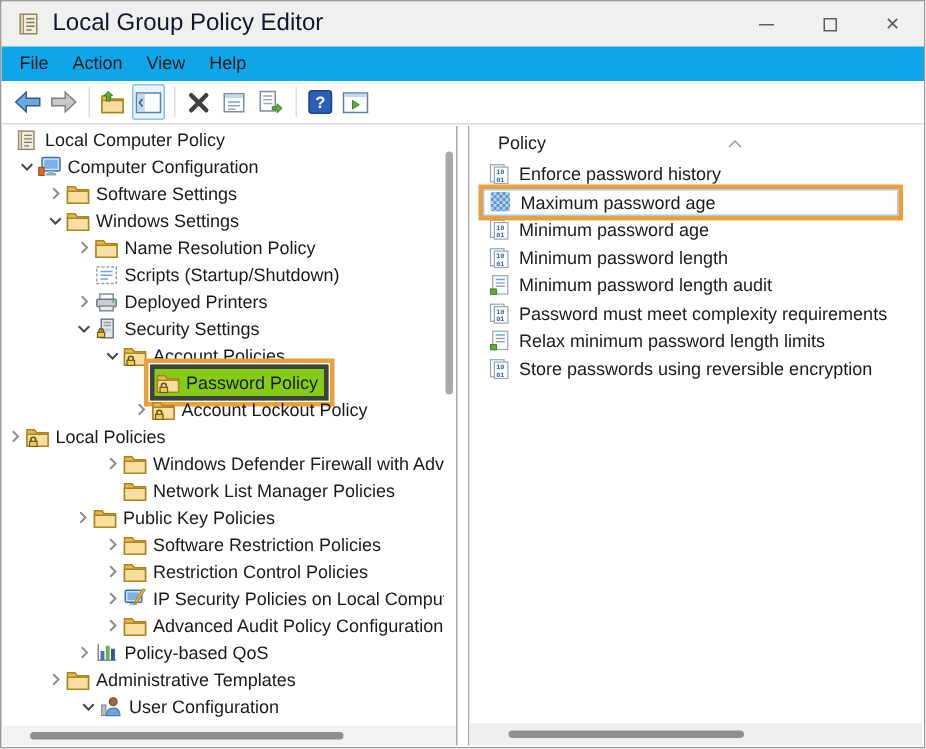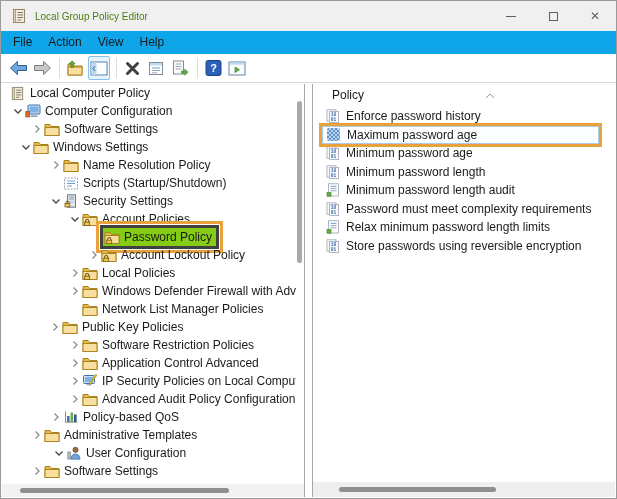--- a/index.html
+++ b/index.html
@@ -5,21 +5,21 @@
   html,body{margin:0;padding:0;background:#fff;}
   *{box-sizing:border-box;}
   .window{
     position:relative;width:617px;height:499px;background:#fff;
     border:1px solid #9b9b9b;overflow:hidden;
     font-family:"Liberation Sans","DejaVu Sans",sans-serif;font-size:12px;color:#1a1a1a;
   }
   
   .titlebar{height:30px;background:#f0f0f0;display:flex;align-items:center;}
   .app-icon{margin-left:10px;margin-right:8px;display:flex;}
-  .title-text{color:#4d7c0f;font-size:10px;}
+  .title-text{color:#0f172a;font-size:16px;}
   .tb-controls{margin-left:auto;display:flex;height:30px;}
   .ctl{width:42px;height:30px;display:flex;align-items:center;justify-content:center;color:#5f5f5f;}
   .ctl-min-glyph{width:10px;height:1px;background:#5f5f5f;}
   .ctl-max-glyph{width:9px;height:9px;border:1px solid #5f5f5f;}
   .ctl-close-glyph{font-size:12px;line-height:1;color:#5f5f5f;}
   
   .menubar{height:23px;background:#0ea5e9;display:flex;align-items:center;padding-left:4px;}
   .menu-item{padding:0 8px;height:23px;line-height:23px;}
   
   .toolbar{height:29px;background:#fff;display:flex;align-items:center;padding-left:6px;border-bottom:1px solid #d9d9d9;}
@@ -211,21 +211,21 @@
             <span class="inner">
               <span class="ticon">
                 <svg width="16" height="13" viewBox="0 0 16 13">
                   <path d="M1 1.5 h5 l1.5 2 H15 v9 H1 z" fill="#e9b948" stroke="#ac841f"></path>
                   <rect x="1" y="4.5" width="14" height="8" fill="#f9df9f" stroke="#ac841f"></rect>
                 </svg>
               </span>
               <span class="tlabel">Software Settings</span>
             </span>
           </div>
-          <div class="tree-row" style="padding-left: 16px;">
+          <div class="tree-row" style="padding-left: 27px;">
             <span class="chev">
               <svg width="12" height="12" viewBox="0 0 12 12">
                 <path d="M2.5 4.5 L6 8 L9.5 4.5" fill="none" stroke="#454545" stroke-width="1.3"></path>
               </svg>
             </span>
             <span class="inner">
               <span class="ticon">
                 <svg width="16" height="13" viewBox="0 0 16 13">
                   <path d="M1 1.5 h5 l1.5 2 H15 v9 H1 z" fill="#e9b948" stroke="#ac841f"></path>
                   <rect x="1" y="4.5" width="14" height="8" fill="#f9df9f" stroke="#ac841f"></rect>
@@ -255,20 +255,38 @@
             <span class="inner">
               <span class="ticon">
                 <svg width="16" height="13" viewBox="0 0 16 13">
                   <rect x="1.5" y="1" width="13" height="11" fill="#fff" stroke="#9aa0a6" stroke-dasharray="2 1.2"></rect>
                   <line x1="4" y1="4" x2="12" y2="4" stroke="#6fa3dc"></line>
                   <line x1="4" y1="6.5" x2="12" y2="6.5" stroke="#6fa3dc"></line>
                   <line x1="4" y1="9" x2="9" y2="9" stroke="#6fa3dc"></line>
                 </svg>
               </span>
               <span class="tlabel">Scripts (Startup/Shutdown)</span>
+            </span>
+          </div>
+          <div class="tree-row" style="padding-left: 46px;">
+            <span class="chev">
+              <svg width="12" height="12" viewBox="0 0 12 12">
+                <path d="M4.5 2.5 L8 6 L4.5 9.5" fill="none" stroke="#8c8c8c" stroke-width="1.3"></path>
+              </svg>
+            </span>
+            <span class="inner">
+              <span class="ticon">
+                <svg width="16" height="13" viewBox="0 0 16 13">
+                  <rect x="3.5" y="1" width="9" height="4" fill="#fafafa" stroke="#8a8a8a"></rect>
+                  <rect x="1.5" y="4.5" width="13" height="5" rx="1" fill="#c9cdd2" stroke="#6e7b8a"></rect>
+                  <rect x="3.5" y="9" width="9" height="3.2" fill="#e8eaec" stroke="#8a8a8a"></rect>
+                  <circle cx="12.5" cy="6" r="0.8" fill="#5fae3f"></circle>
+                </svg>
+              </span>
+              <span class="tlabel">Deployed Printers</span>
             </span>
           </div>
           <div class="tree-row" style="padding-left: 46px;">
             <span class="chev">
               <svg width="12" height="12" viewBox="0 0 12 12">
                 <path d="M2.5 4.5 L6 8 L9.5 4.5" fill="none" stroke="#454545" stroke-width="1.3"></path>
               </svg>
             </span>
             <span class="inner">
               <span class="ticon">
@@ -327,21 +345,21 @@
                 <svg width="16" height="13" viewBox="0 0 16 13">
                   <path d="M1 1.5 h5 l1.5 2 H15 v9 H1 z" fill="#e9b948" stroke="#ac841f"></path>
                   <rect x="1" y="4.5" width="14" height="8" fill="#f9df9f" stroke="#ac841f"></rect>
                   <path d="M3.6 9.3 v-1.2 a1.6 1.6 0 0 1 3.2 0 V9.3" fill="none" stroke="#6e5512" stroke-width="1.1"></path>
                   <rect x="2.7" y="9.2" width="5" height="3.5" fill="#f4c94f" stroke="#6e5512" stroke-width="0.8"></rect>
                 </svg>
               </span>
               <span class="tlabel">Account Lockout Policy</span>
             </span>
           </div>
-          <div class="tree-row" style="padding-left: 65px;">
+          <div class="tree-row" style="">
             <span class="chev">
               <svg width="12" height="12" viewBox="0 0 12 12">
                 <path d="M4.5 2.5 L8 6 L4.5 9.5" fill="none" stroke="#8c8c8c" stroke-width="1.3"></path>
               </svg>
             </span>
             <span class="inner">
               <span class="ticon">
                 <svg width="16" height="13" viewBox="0 0 16 13">
                   <path d="M1 1.5 h5 l1.5 2 H15 v9 H1 z" fill="#e9b948" stroke="#ac841f"></path>
                   <rect x="1" y="4.5" width="14" height="8" fill="#f9df9f" stroke="#ac841f"></rect>
@@ -418,21 +436,21 @@
                 <path d="M4.5 2.5 L8 6 L4.5 9.5" fill="none" stroke="#8c8c8c" stroke-width="1.3"></path>
               </svg>
             </span>
             <span class="inner">
               <span class="ticon">
                 <svg width="16" height="13" viewBox="0 0 16 13">
                   <path d="M1 1.5 h5 l1.5 2 H15 v9 H1 z" fill="#e9b948" stroke="#ac841f"></path>
                   <rect x="1" y="4.5" width="14" height="8" fill="#f9df9f" stroke="#ac841f"></rect>
                 </svg>
               </span>
-              <span class="tlabel">Application Control Advanced</span>
+              <span class="tlabel">Restriction Control Policies</span>
             </span>
           </div>
           <div class="tree-row" style="padding-left: 65px;">
             <span class="chev">
               <svg width="12" height="12" viewBox="0 0 12 12">
                 <path d="M4.5 2.5 L8 6 L4.5 9.5" fill="none" stroke="#8c8c8c" stroke-width="1.3"></path>
               </svg>
             </span>
             <span class="inner">
               <span class="ticon">

